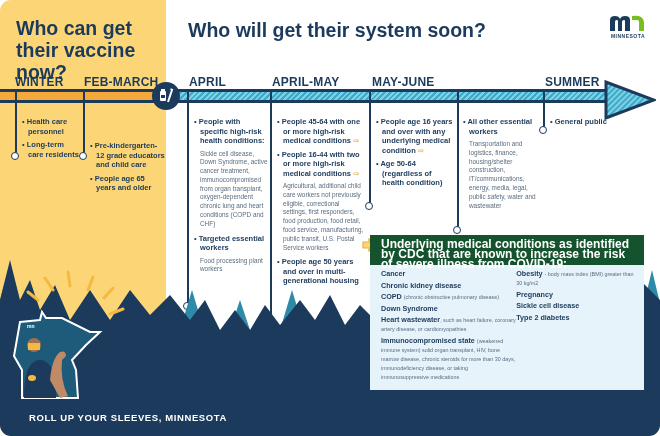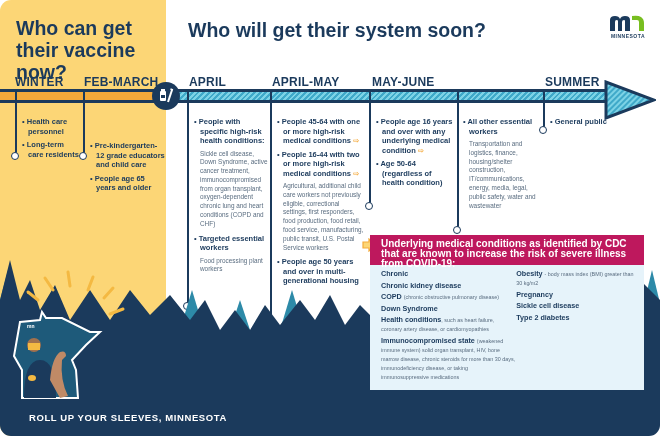--- a/index.html
+++ b/index.html
@@ -24,21 +24,21 @@
 
   .vax-icon { position: absolute; left: 152px; top: 82px; width: 28px; height: 28px; border-radius: 50%; background: #1b3a5c; display: flex; align-items: center; justify-content: center; }
 
   .col { position: absolute; font-size: 7.5px; line-height: 9.5px; color: #1b3a5c; }
   .col .item { font-weight: bold; padding-left: 7px; text-indent: -6px; margin-bottom: 4px; }
   .col .item::before { content: "• "; }
   .col .sub { color: #5a6d80; font-size: 6.4px; line-height: 8.8px; padding-left: 7px; margin-bottom: 5px; }
   .col .item .arr { color: #f4a93a; font-weight: bold; }
 
   .cdc-box { position: absolute; left: 370px; top: 235px; width: 274px; height: 155px; background: #e6f3fa; }
-  .cdc-head { background: #be185d; color: #fff; font-size: 10px; font-weight: bold; line-height: 10px; padding: 4px 10px 4px 11px; height: 30px; }
+  .cdc-head { background: #14532d; color: #fff; font-size: 12px; font-weight: bold; line-height: 10px; padding: 4px 10px 4px 11px; height: 30px; }
   .cdc-cols { display: flex; padding: 4px 10px 0 11px; }
   .cdc-c1 { width: 140px; }
   .cdc-c2 { width: 122px; }
   .cond { font-size: 7.2px; font-weight: bold; line-height: 9px; margin-bottom: 2.5px; color: #1b3a5c; }
   .cond .note { font-size: 5.4px; font-weight: normal; color: #5a6d80; line-height: 7px; }
   .cdc-arrow { position: absolute; left: 362px; top: 238px; }
 
   .forest { position: absolute; left: 0; top: 0; }
   .footer-text { position: absolute; left: 20px; top: 412px; color: #fff; font-size: 9.5px; font-weight: bold; letter-spacing: 0.6px; margin-left: 9px; }
 </style>
@@ -180,25 +180,25 @@
     <text x="27" y="328" fill="#fff" font-size="5" font-weight="bold" font-family="Liberation Sans, sans-serif">mn</text>
   </svg>
 
   <svg class="cdc-arrow" width="14" height="14" viewBox="0 0 14 14">
     <path d="M1 4 H7 V1 L13 7 L7 13 V10 H1 Z" fill="#fcd676" stroke="#f4a93a" stroke-width="1.2"></path>
   </svg>
   <div class="cdc-box">
     <div class="cdc-head">Underlying medical conditions as identified by CDC that are known to increase the risk of severe illness from COVID-19:</div>
     <div class="cdc-cols">
       <div class="cdc-c1">
-        <div class="cond"><span>Chronic</span></div>
+        <div class="cond"><span>Cancer</span></div>
         <div class="cond"><span>Chronic kidney disease</span></div>
         <div class="cond"><span>COPD</span> <span class="note">(chronic obstructive pulmonary disease)</span></div>
         <div class="cond"><span>Down Syndrome</span></div>
-        <div class="cond"><span>Health conditions</span><span class="note">, such as heart failure, coronary artery disease, or cardiomyopathies</span></div>
+        <div class="cond"><span>Heart wastewater</span><span class="note">, such as heart failure, coronary artery disease, or cardiomyopathies</span></div>
         <div class="cond"><span>Immunocompromised state</span> <span class="note">(weakened immune system) solid organ transplant, HIV, bone marrow disease, chronic steroids for more than 30 days, immunodeficiency disease, or taking immunosuppressive medications</span></div>
       </div>
       <div class="cdc-c2">
         <div class="cond"><span>Obesity</span> <span class="note">- body mass index (BMI) greater than 30 kg/m2</span></div>
         <div class="cond"><span>Pregnancy</span></div>
         <div class="cond"><span>Sickle cell disease</span></div>
         <div class="cond"><span>Type 2 diabetes</span></div>
       </div>
     </div>
   </div>

